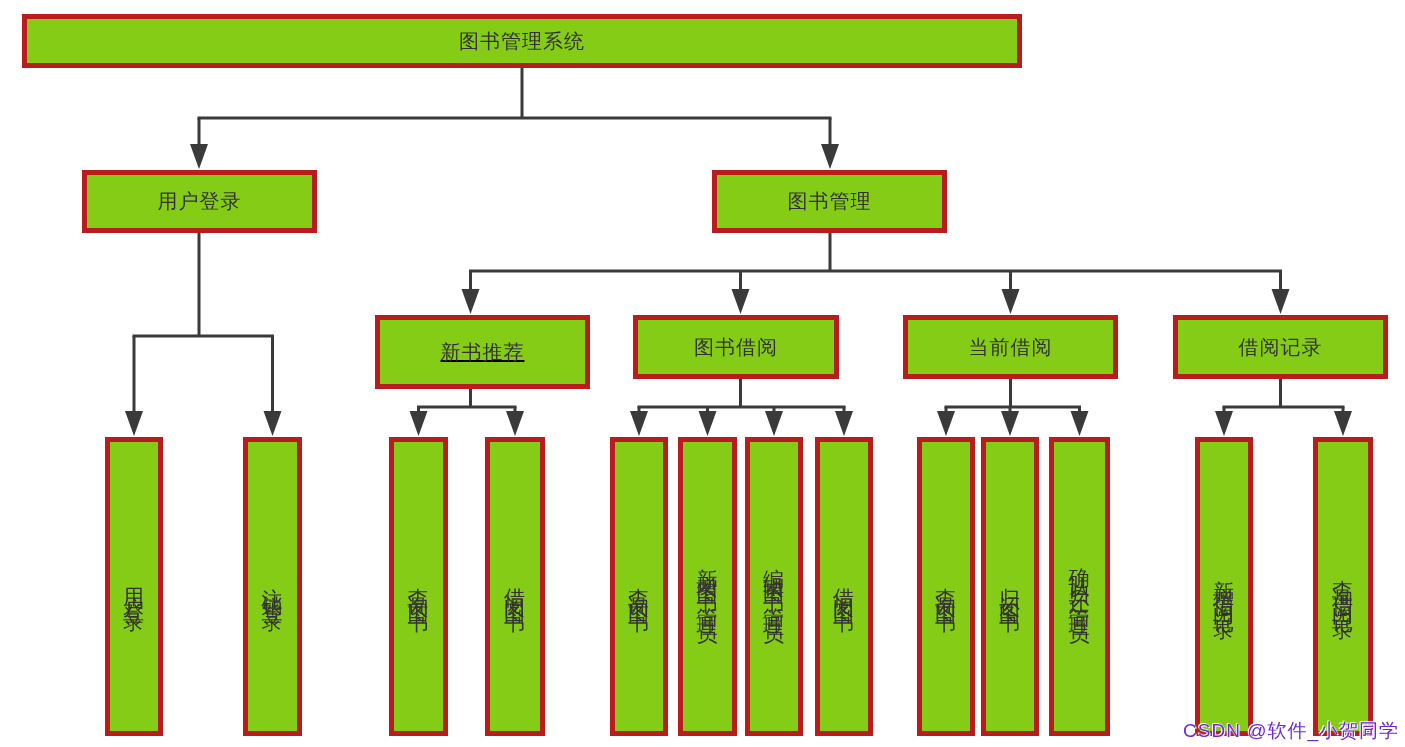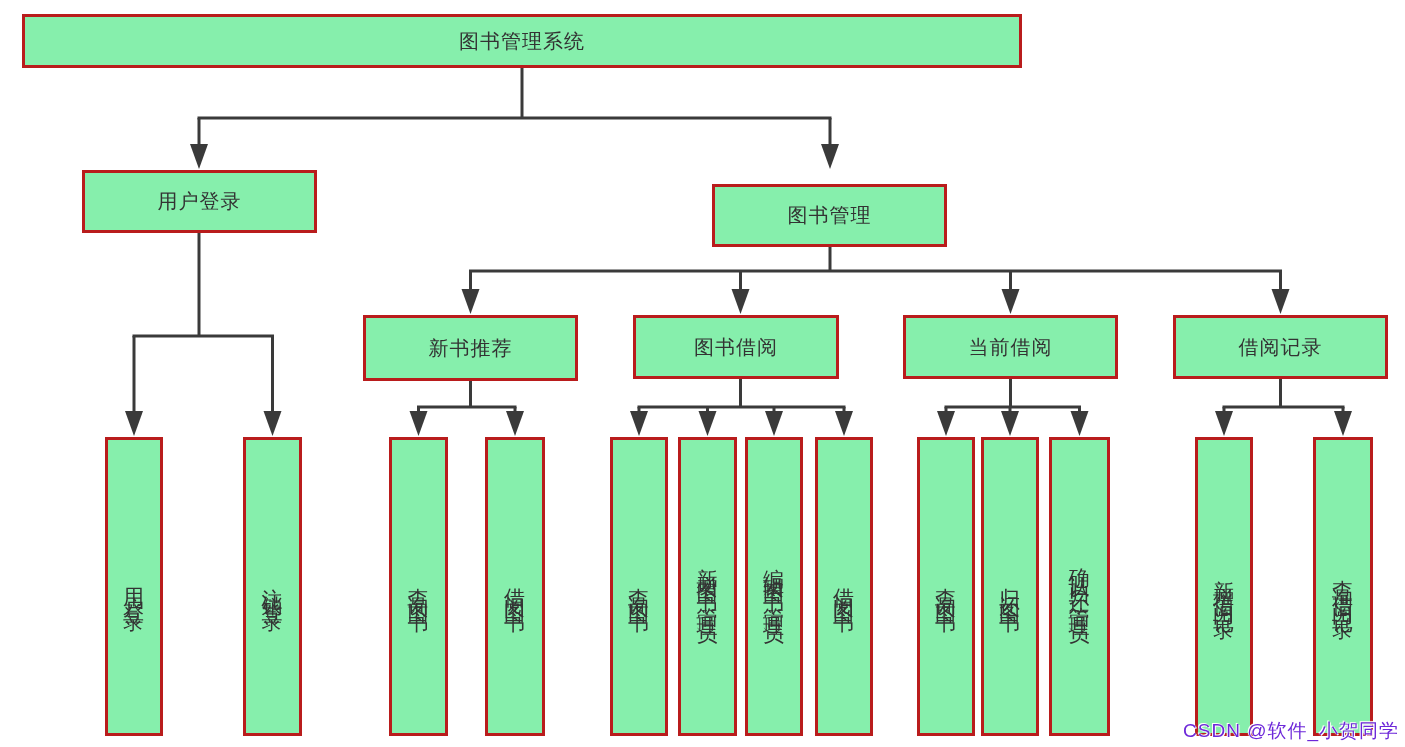--- a/index.html
+++ b/index.html
@@ -13,22 +13,22 @@
   }
   .connectors {
     position: absolute;
     left: 0; top: 0;
     width: 1405px; height: 747px;
     z-index: 0;
   }
   .node {
     position: absolute;
     box-sizing: border-box;
-    border: 3px solid #b91c1c;
-    background: #86efac;
+    border: 5px solid #b91c1c;
+    background: #84cc16;
     display: flex;
     align-items: center;
     justify-content: center;
     z-index: 1;
   }
   .hlabel {
     font-size: 20px;
     color: #333333;
     letter-spacing: 1px;
     white-space: nowrap;
@@ -121,25 +121,25 @@
     <polygon points="1334,411 1352,411 1343,436" stroke="none"></polygon>
   </svg>
 
   <div class="node" style="left:22px; top:14px; width:1000px; height:54px;">
     <span class="hlabel">图书管理系统</span>
   </div>
 
   <div class="node" style="left:82px; top:170px; width:235px; height:63px;">
     <span class="hlabel">用户登录</span>
   </div>
-  <div class="node" style="left:712px; top:184px; width:235px; height:63px;">
+  <div class="node" style="left:712px; top:170px; width:235px; height:63px;">
     <span class="hlabel">图书管理</span>
   </div>
 
-  <div class="node" style="left:363px; top:315px; width:215px; height:66px;">
+  <div class="node" style="left:375px; top:315px; width:215px; height:74px;text-decoration:underline;">
     <span class="hlabel">新书推荐</span>
   </div>
   <div class="node" style="left:633px; top:315px; width:206px; height:64px;">
     <span class="hlabel">图书借阅</span>
   </div>
   <div class="node" style="left:903px; top:315px; width:215px; height:64px;align-items:center;">
     <span class="hlabel">当前借阅</span>
   </div>
   <div class="node" style="left:1173px; top:315px; width:215px; height:64px;">
     <span class="hlabel">借阅记录</span>

